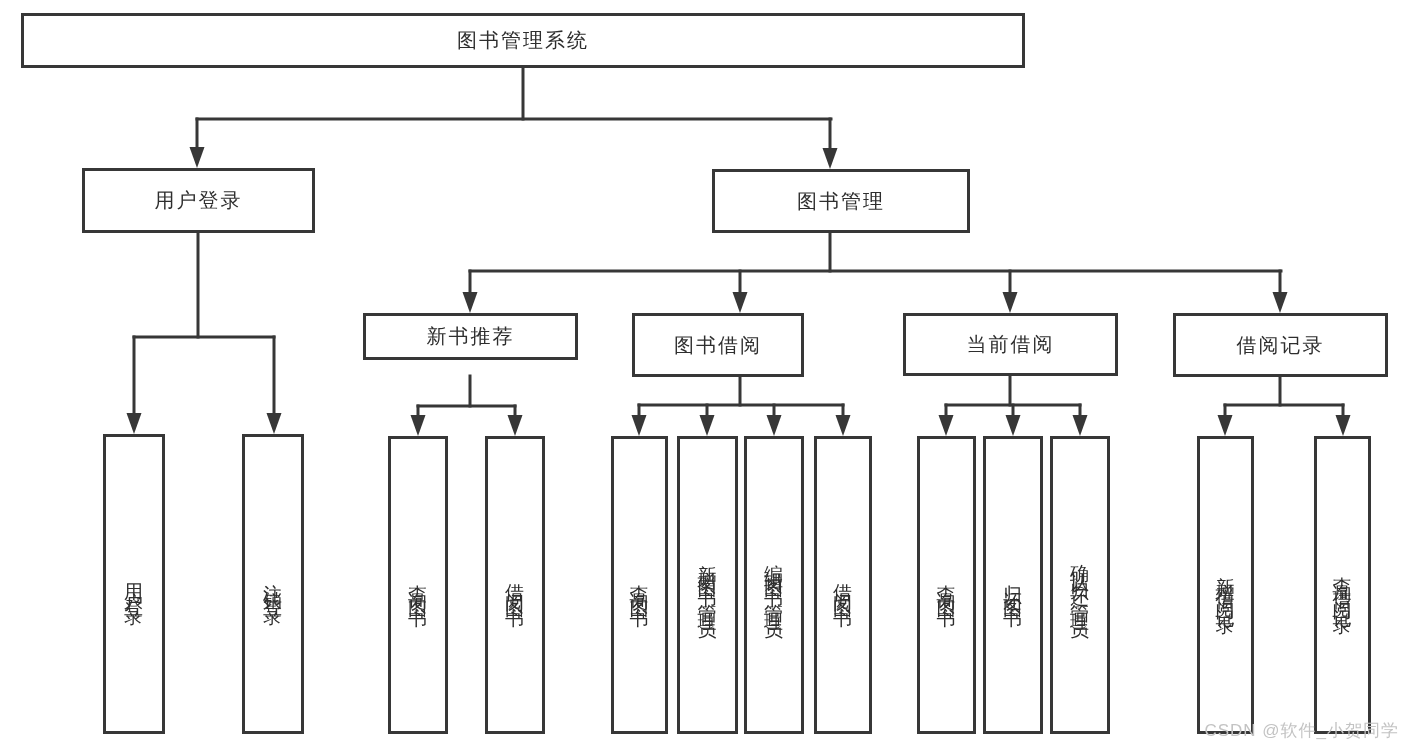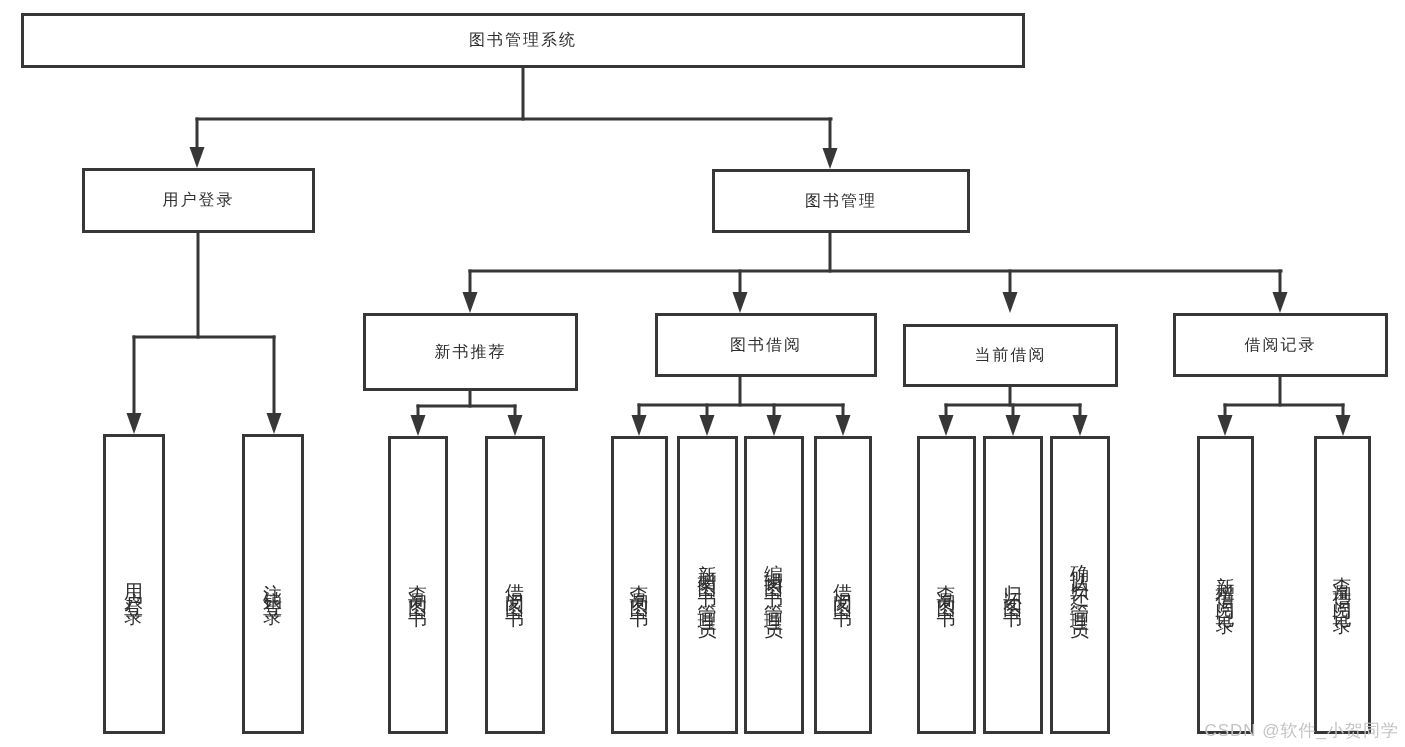--- a/index.html
+++ b/index.html
@@ -15,21 +15,21 @@
     position:absolute;
     background:#ffffff;
     border:3px solid #373737;
     box-sizing:border-box;
     display:flex;
     align-items:center;
     justify-content:center;
     color:#2e2e2e;
     text-align:center;
   }
-  .h { font-size:16px; letter-spacing:2px; }
+  .h { font-size:20px; letter-spacing:2px; }
   .v {
     writing-mode:vertical-rl;
     text-orientation:mixed;
     font-size:19px;
     letter-spacing:8px;
     line-height:1;
   }
   .watermark {
     position:absolute;
     right:6px; bottom:5px;
@@ -114,27 +114,27 @@
     <span>图书管理系统</span>
   </div>
 
   <div class="box h" style="left:82px; top:168px; width:233px; height:65px">
     <span>用户登录</span>
   </div>
   <div class="box h" style="left:712px; top:169px; width:258px; height:64px">
     <span>图书管理</span>
   </div>
 
-  <div class="box h" style="left:363px; top:313px; width:215px; height:78px">
+  <div class="box h" style="left:363px; top:313px; width:215px; height:47px">
     <span>新书推荐</span>
   </div>
-  <div class="box h" style="left:655px; top:313px; width:222px; height:64px">
+  <div class="box h" style="left:632px; top:313px; width:172px; height:64px">
     <span>图书借阅</span>
   </div>
-  <div class="box h" style="left:903px; top:324px; width:215px; height:63px">
+  <div class="box h" style="left:903px; top:313px; width:215px; height:63px">
     <span>当前借阅</span>
   </div>
   <div class="box h" style="left:1173px; top:313px; width:215px; height:64px">
     <span>借阅记录</span>
   </div>
 
   <div class="box v" style="left:103px; top:434px; width:62px; height:300px">
     <span>用户登录</span>
   </div>
   <div class="box v" style="left:242px; top:434px; width:62px; height:300px">

